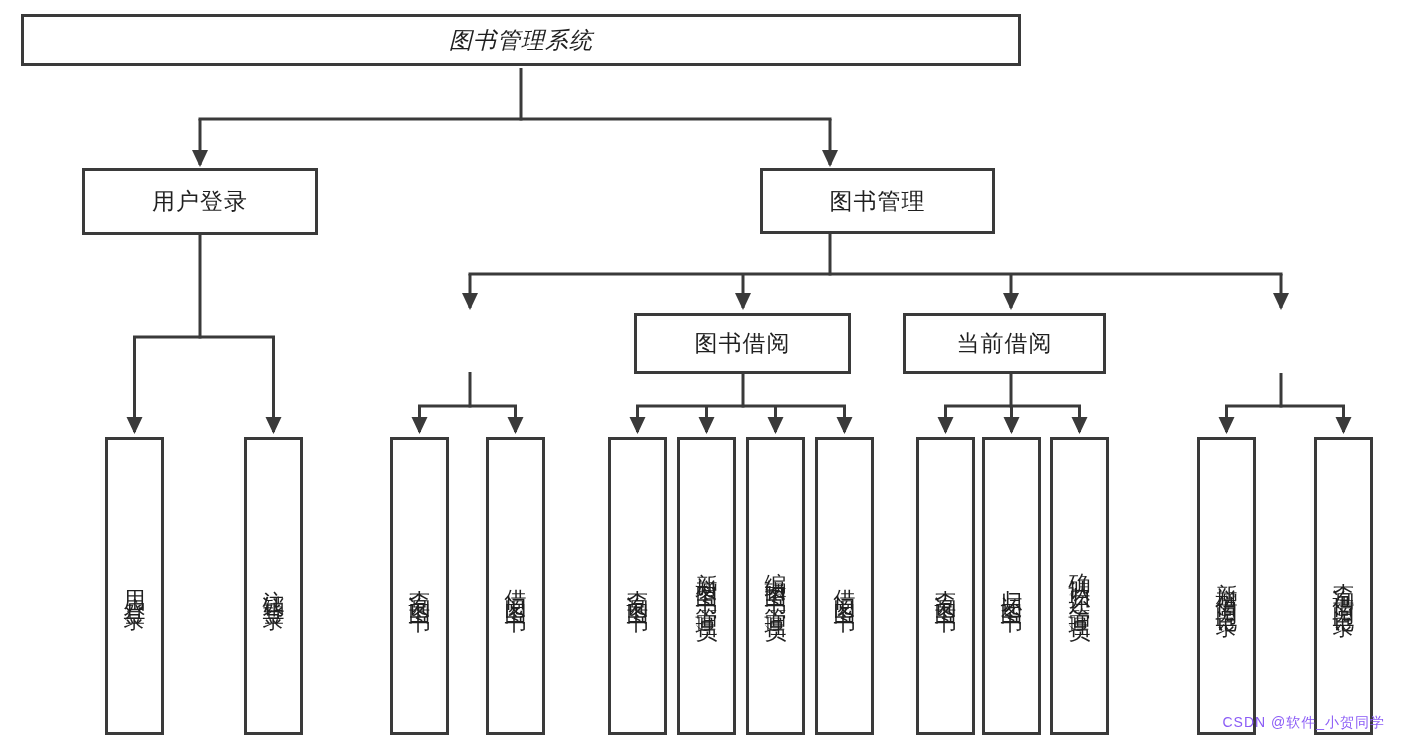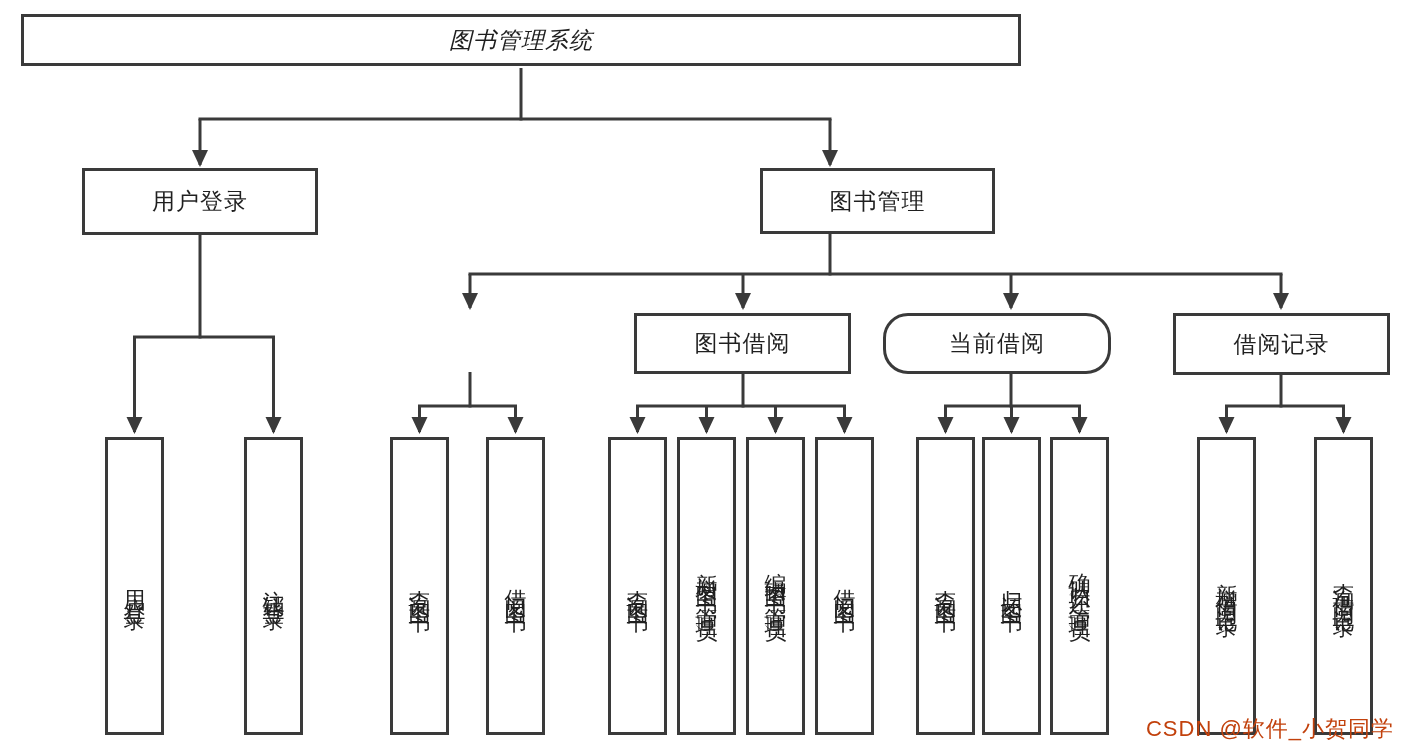--- a/index.html
+++ b/index.html
@@ -22,40 +22,40 @@
     line-height:1;white-space:nowrap;
   }
   
   #n-root{left:21px;top:14px;width:1000px;height:52px;font-style:italic;}
   
   #n-user-login{left:82px;top:168px;width:236px;height:67px;}
   #n-book-management{left:712px;top:168px;width:235px;height:66px;margin-left:48px;}
   
   #n-new-book-recommend{left:361px;top:313px;width:217px;height:61px;}
   #n-book-borrowing{left:634px;top:313px;width:217px;height:61px;}
-  #n-current-borrowing{left:883px;top:313px;width:228px;height:61px;border-radius:25px;}
+  #n-current-borrowing{left:903px;top:313px;width:203px;height:61px;}
   #n-borrowing-records{left:1173px;top:313px;width:217px;height:62px;}
   
   .leaf{top:437px;width:59px;height:298px;}
   #n-leaf-user-login{left:105px;}
   #n-leaf-logout{left:244px;}
   #n-leaf-query-books-1{left:390px;}
   #n-leaf-borrow-books-1{left:486px;}
   #n-leaf-query-books-2{left:608px;}
   #n-leaf-add-books-admin{left:677px;}
   #n-leaf-edit-books-admin{left:746px;}
   #n-leaf-borrow-books-2{left:815px;}
   #n-leaf-query-books-3{left:916px;}
   #n-leaf-return-books{left:982px;}
   #n-leaf-confirm-return-admin{left:1050px;}
   #n-leaf-add-borrow-record{left:1197px;}
   #n-leaf-query-borrow-record{left:1314px;}
   .watermark{
-    position:absolute;z-index:3;right:11px;top:714px;
-    font-size:22px;color:#c2410c;letter-spacing:1px;white-space:nowrap;
+    position:absolute;z-index:3;right:20px;top:714px;
+    font-size:14px;color:#8b5cf6;letter-spacing:1px;white-space:nowrap;
   }
 </style>
 </head>
 <body>
 
 <div class="canvas">
 
   <svg class="connectors" width="1405" height="747">
     <defs>
       <marker id="arrow" markerUnits="userSpaceOnUse" markerWidth="20" markerHeight="20" refX="15" refY="9" orient="auto">
@@ -128,23 +128,20 @@
   <div class="box" id="n-book-management">
     <span>图书管理</span>
   </div>
 
   <div class="box" id="n-book-borrowing">
     <span>图书借阅</span>
   </div>
   <div class="box" id="n-current-borrowing">
     <span>当前借阅</span>
   </div>
-  <div class="box" id="n-borrowing-records">
-    <span>借阅记录</span>
-  </div>
 
   <div class="box leaf" id="n-leaf-user-login">
     <span class="vtext">用户登录</span>
   </div>
   <div class="box leaf" id="n-leaf-logout">
     <span class="vtext">注销登录</span>
   </div>
   <div class="box leaf" id="n-leaf-query-books-1">
     <span class="vtext">查询图书</span>
   </div>

